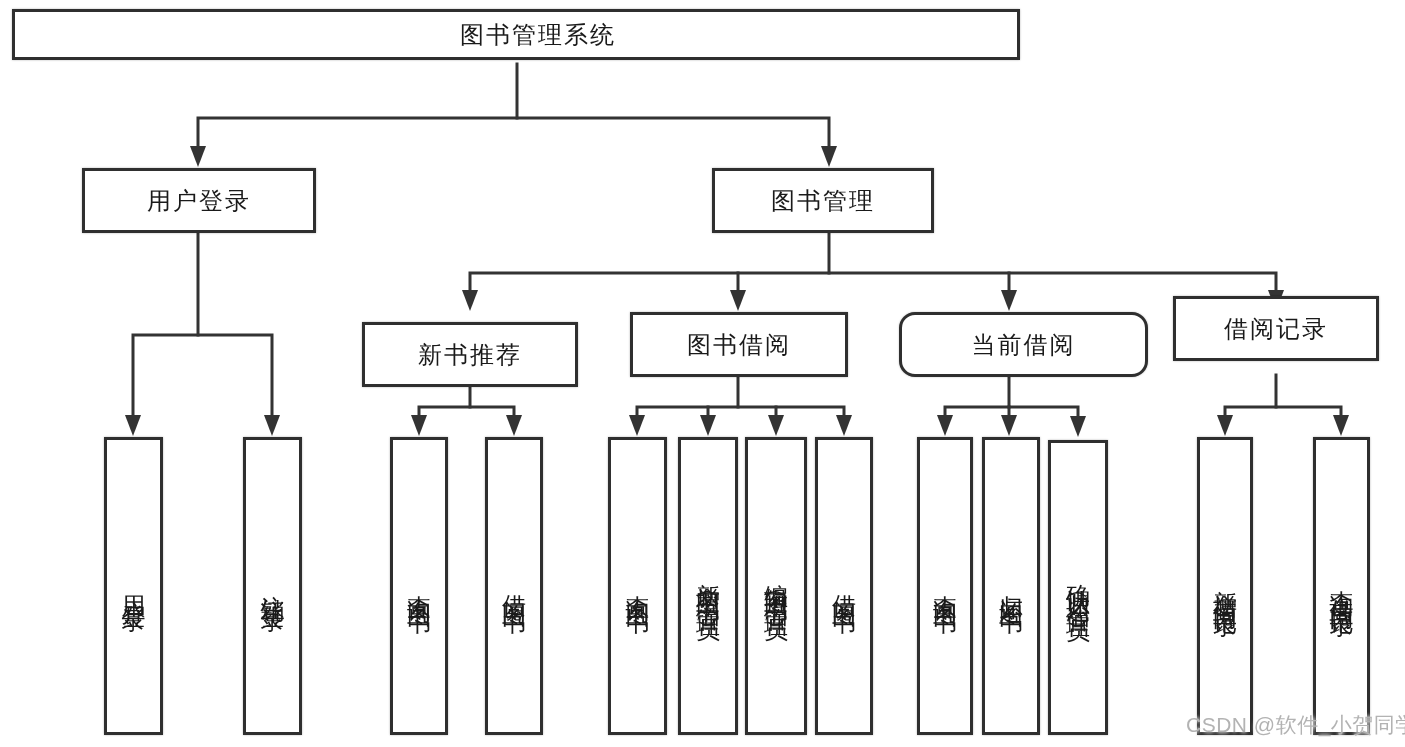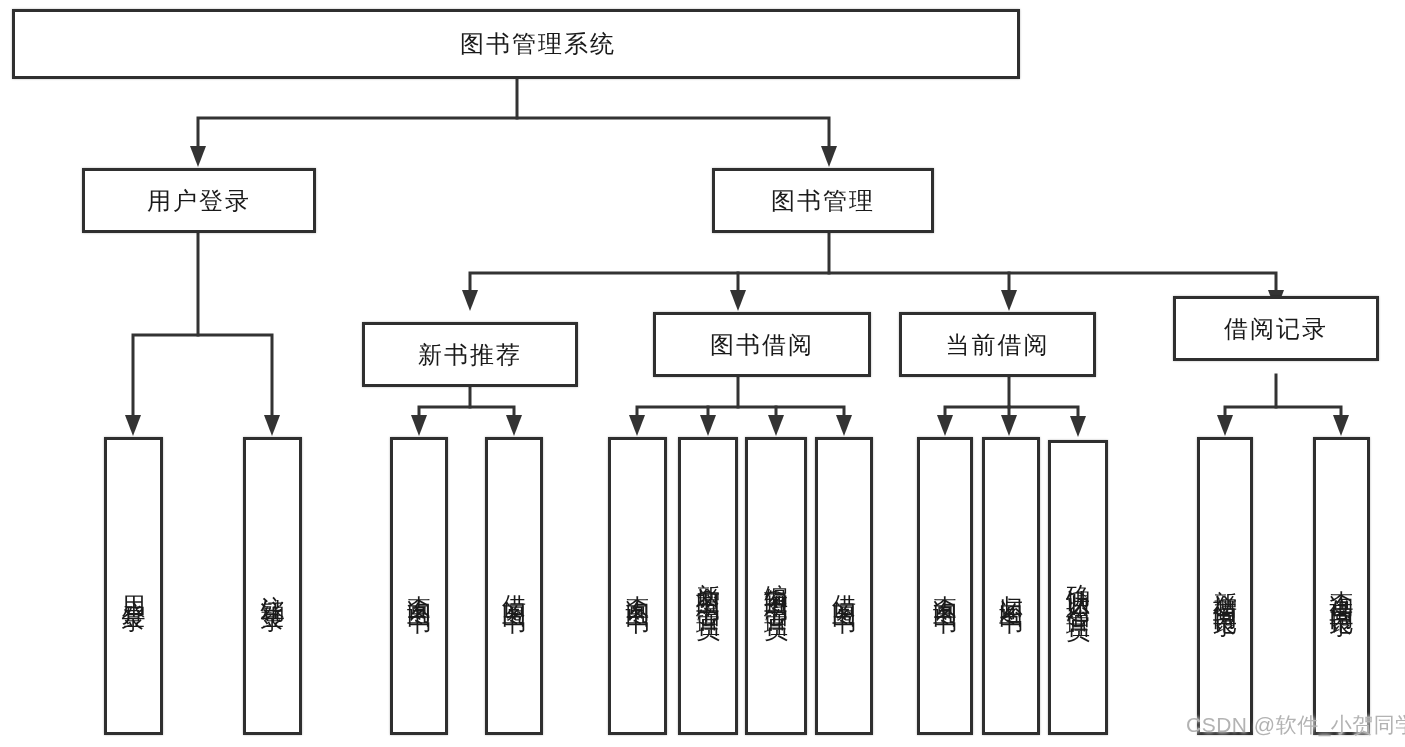--- a/index.html
+++ b/index.html
@@ -102,38 +102,38 @@
     <polygon points="937,415 953,415 945,436"></polygon>
     <polygon points="1001,415 1017,415 1009,436"></polygon>
     <polygon points="1070,416 1086,416 1078,437"></polygon>
 
     <path d="M1276 375 V407"></path>
     <path d="M1225 417 V407 H1341 V417"></path>
     <polygon points="1217,415 1233,415 1225,436"></polygon>
     <polygon points="1333,415 1349,415 1341,436"></polygon>
   </svg>
 
-  <div class="node" style="left:12px;top:9px;width:1008px;height:70px;padding-left:44px;">
+  <div class="node" style="left:12px;top:9px;width:1008px;height:51px;padding-left:44px;">
     <span class="h-label">图书管理系统</span>
   </div>
 
   <div class="node" style="left:82px;top:168px;width:234px;height:65px;">
     <span class="h-label">用户登录</span>
   </div>
   <div class="node" style="left:712px;top:168px;width:222px;height:65px;">
     <span class="h-label">图书管理</span>
   </div>
 
   <div class="node" style="left:362px;top:312px;width:216px;height:65px;margin-top:10px;">
     <span class="h-label">新书推荐</span>
   </div>
-  <div class="node" style="left:630px;top:312px;width:218px;height:65px;margin-left:23px;">
+  <div class="node" style="left:630px;top:312px;width:218px;height:65px;">
     <span class="h-label">图书借阅</span>
   </div>
-  <div class="node" style="left:899px;top:312px;width:197px;height:65px;">
+  <div class="node" style="left:899px;top:312px;width:249px;height:65px;border-radius:16px;">
     <span class="h-label">当前借阅</span>
   </div>
   <div class="node" style="left:1173px;top:296px;width:206px;height:65px;">
     <span class="h-label">借阅记录</span>
   </div>
 
   <div class="node" style="left:104px;top:437px;width:59px;height:298px;">
     <span class="v-label">用户登录</span>
   </div>
   <div class="node" style="left:243px;top:437px;width:59px;height:298px;">

